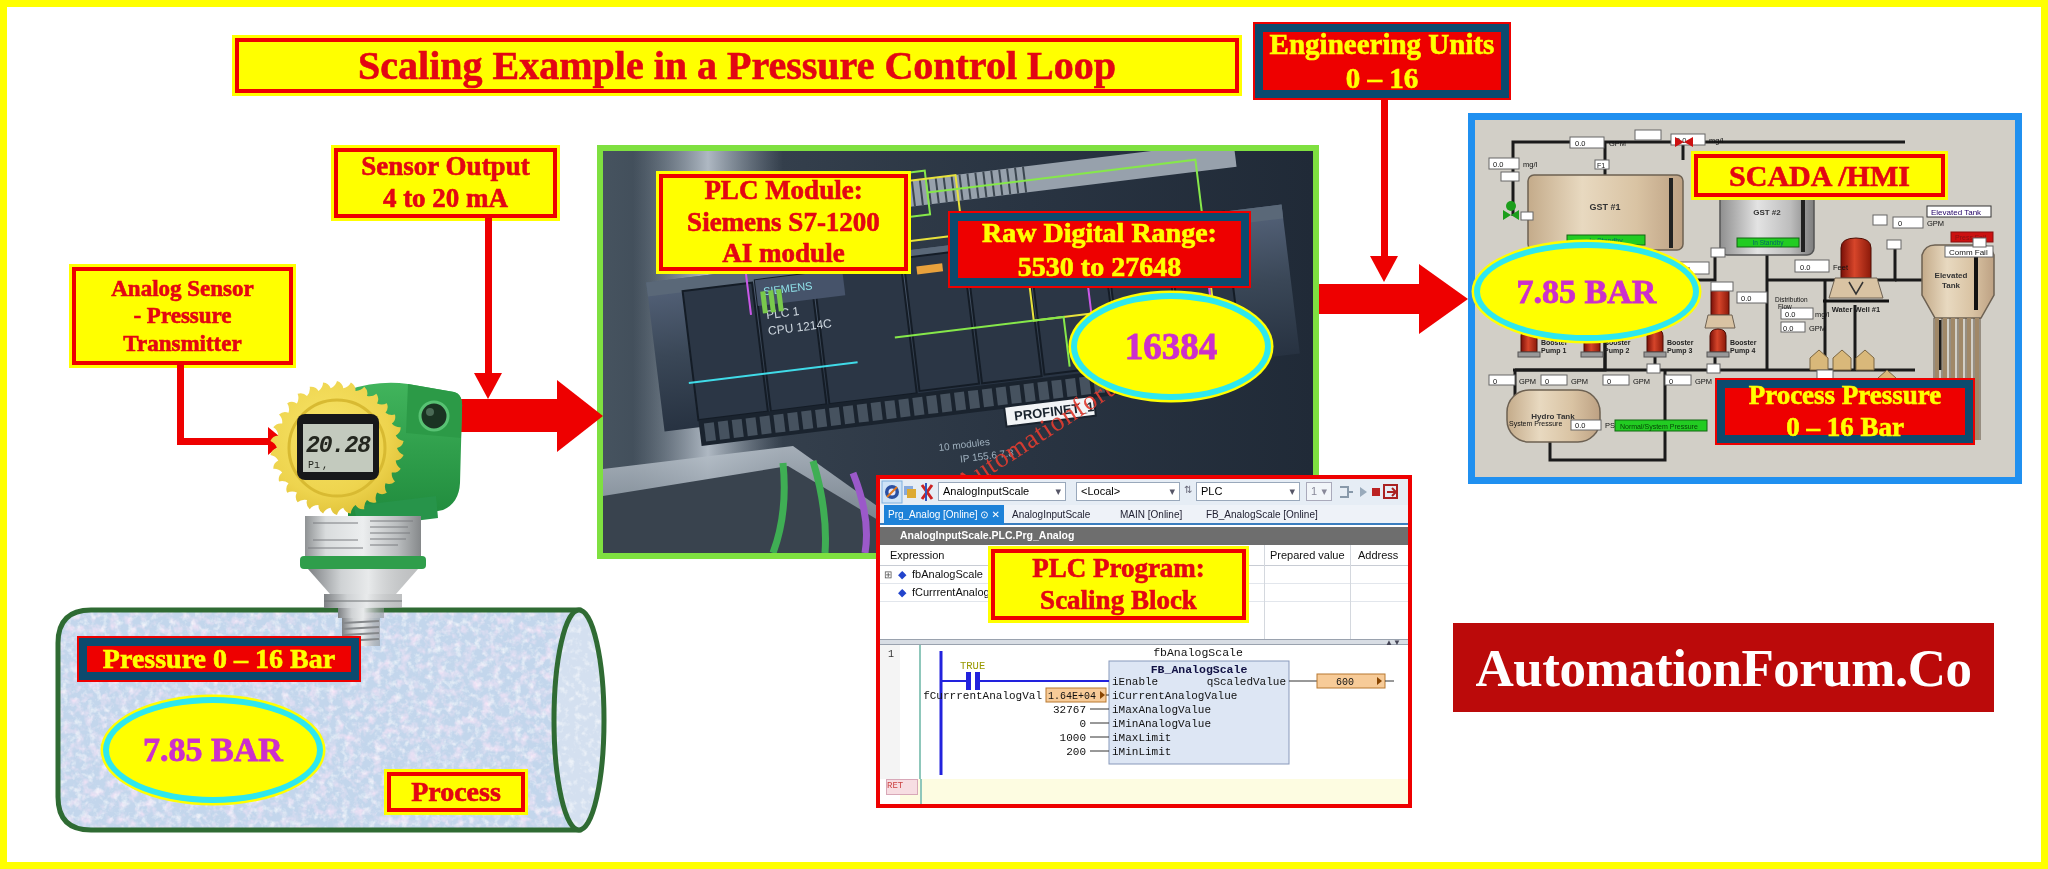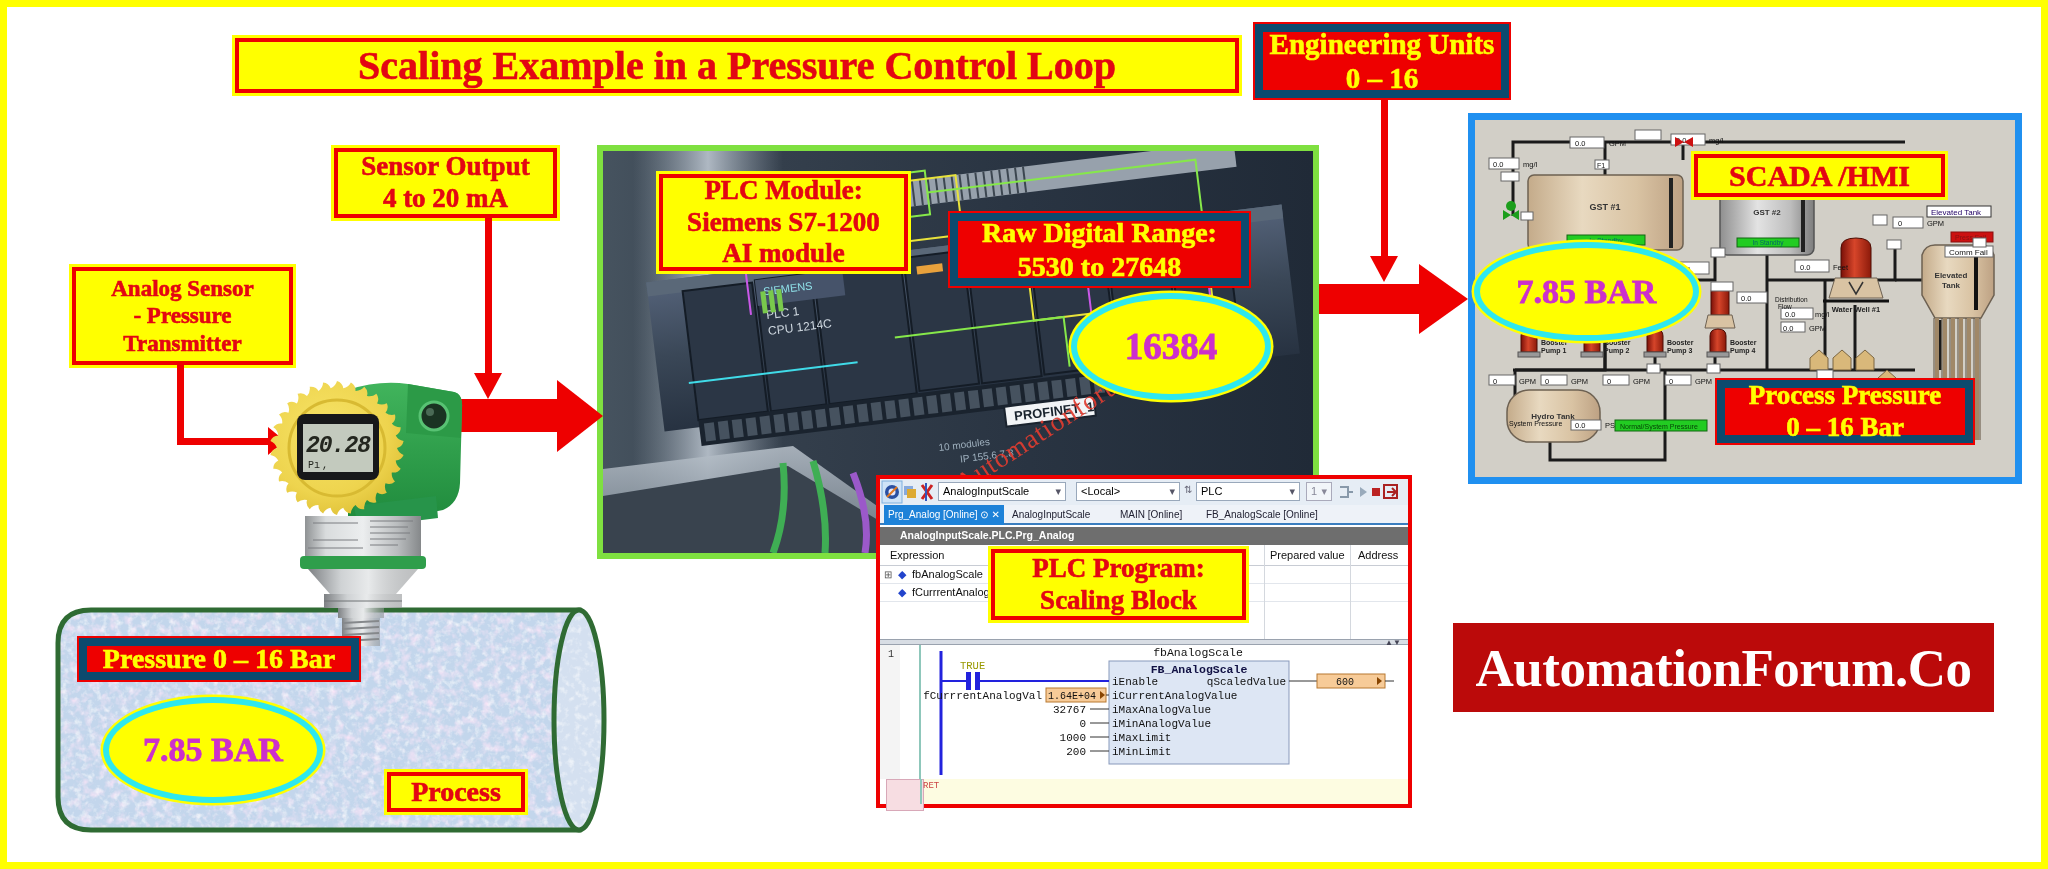--- a/index.html
+++ b/index.html
@@ -530,21 +530,21 @@
       <line x1="409" y1="36" x2="437" y2="36" stroke="#333"></line>
       <rect x="437" y="29" width="68" height="14" fill="#f7cb98" stroke="#b87830"></rect>
       <text x="465" y="40" font-size="10" fill="#111" font-family="Liberation Mono,monospace" text-anchor="middle">600</text>
       <path d="M497,32 l5,4 -5,4 Z" fill="#884400"></path>
       <line x1="505" y1="36" x2="514" y2="36" stroke="#333"></line>
     </svg>
   </div>
 
   <div style="position:absolute; left:0; top:300px; width:528px; height:25px; background:#fdfce1;">
     <div style="position:absolute; left:0; top:0; width:20px; height:25px; background:#fff;"></div>
-    <div style="position:absolute; left:6px; top:0px; width:32px; height:32px; background:#f7dde2; border:1px solid #d8a8b8; font-size:9px; color:#cc4444; font-family:'Liberation Mono',monospace; padding-top:1px;padding-left:36px;">RET</div>
+    <div style="position:absolute; left:6px; top:0px; width:32px; height:16px; background:#f7dde2; border:1px solid #d8a8b8; font-size:9px; color:#cc4444; font-family:'Liberation Mono',monospace; padding-top:1px;">RET</div>
     <div style="position:absolute; left:40px; top:0; width:2px; height:25px; background:#8fc7bb;"></div>
   </div>
 </div>
 
 <div id="cyl" style="position:absolute; left:55px; top:607px; width:552px; height:226px; z-index:1;">
 <svg width="552" height="226" viewBox="0 0 552 226">
 <defs>
 <filter id="speck" x="0" y="0" width="100%" height="100%">
 <feTurbulence type="fractalNoise" baseFrequency="0.11" numOctaves="3" seed="11"></feTurbulence>
 <feColorMatrix type="matrix" values="0 0 0 0 0.94  0 0 0 0 0.78  0 0 0 0 0.93  0 0 0 2.0 -0.9"></feColorMatrix>

